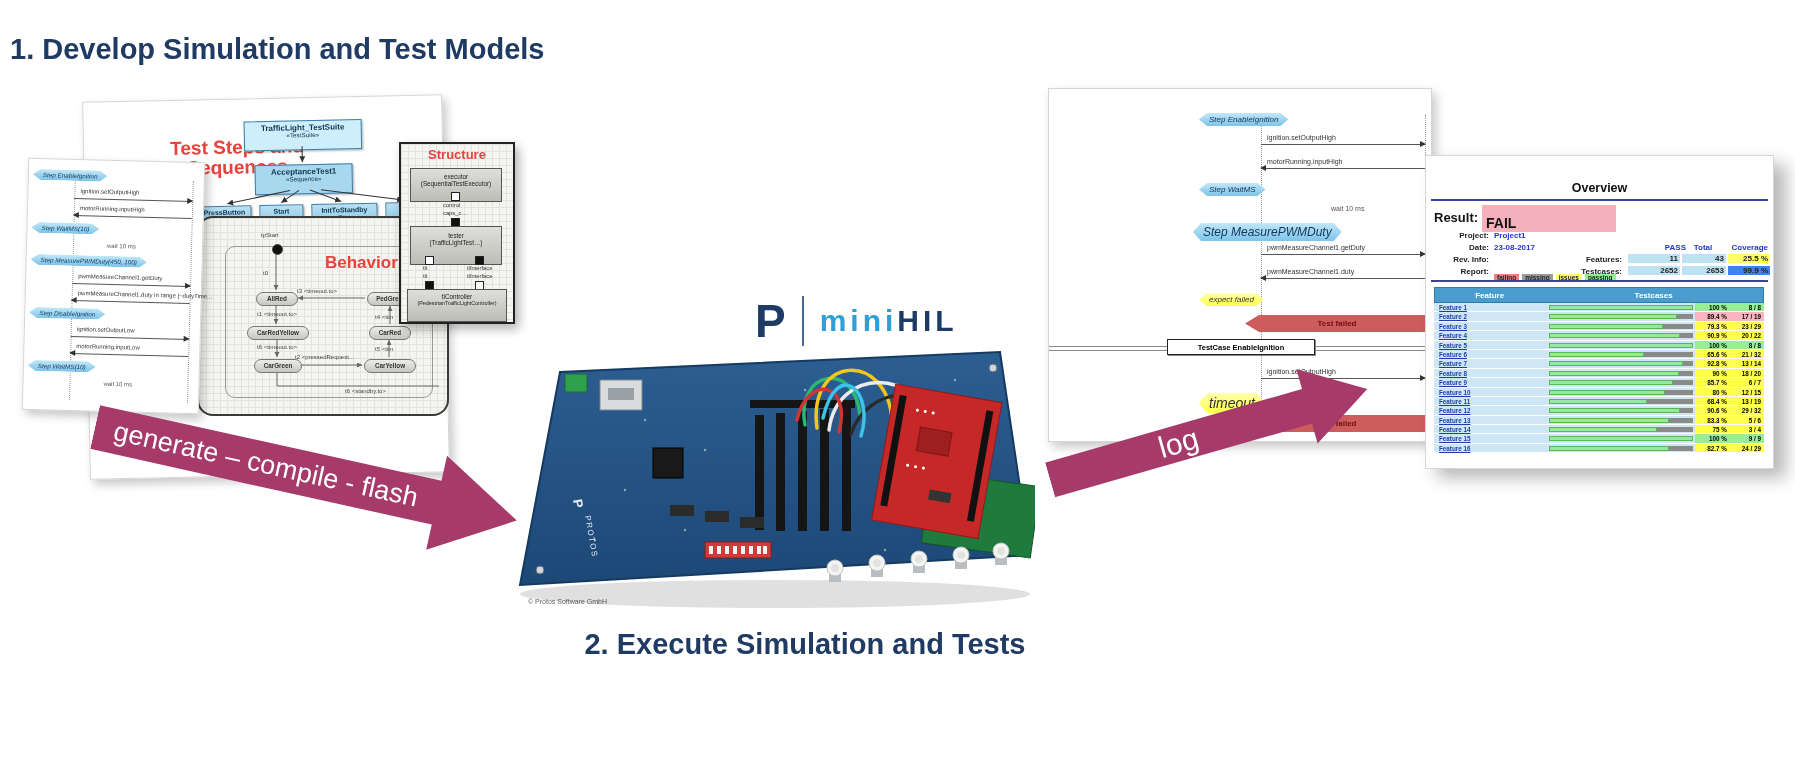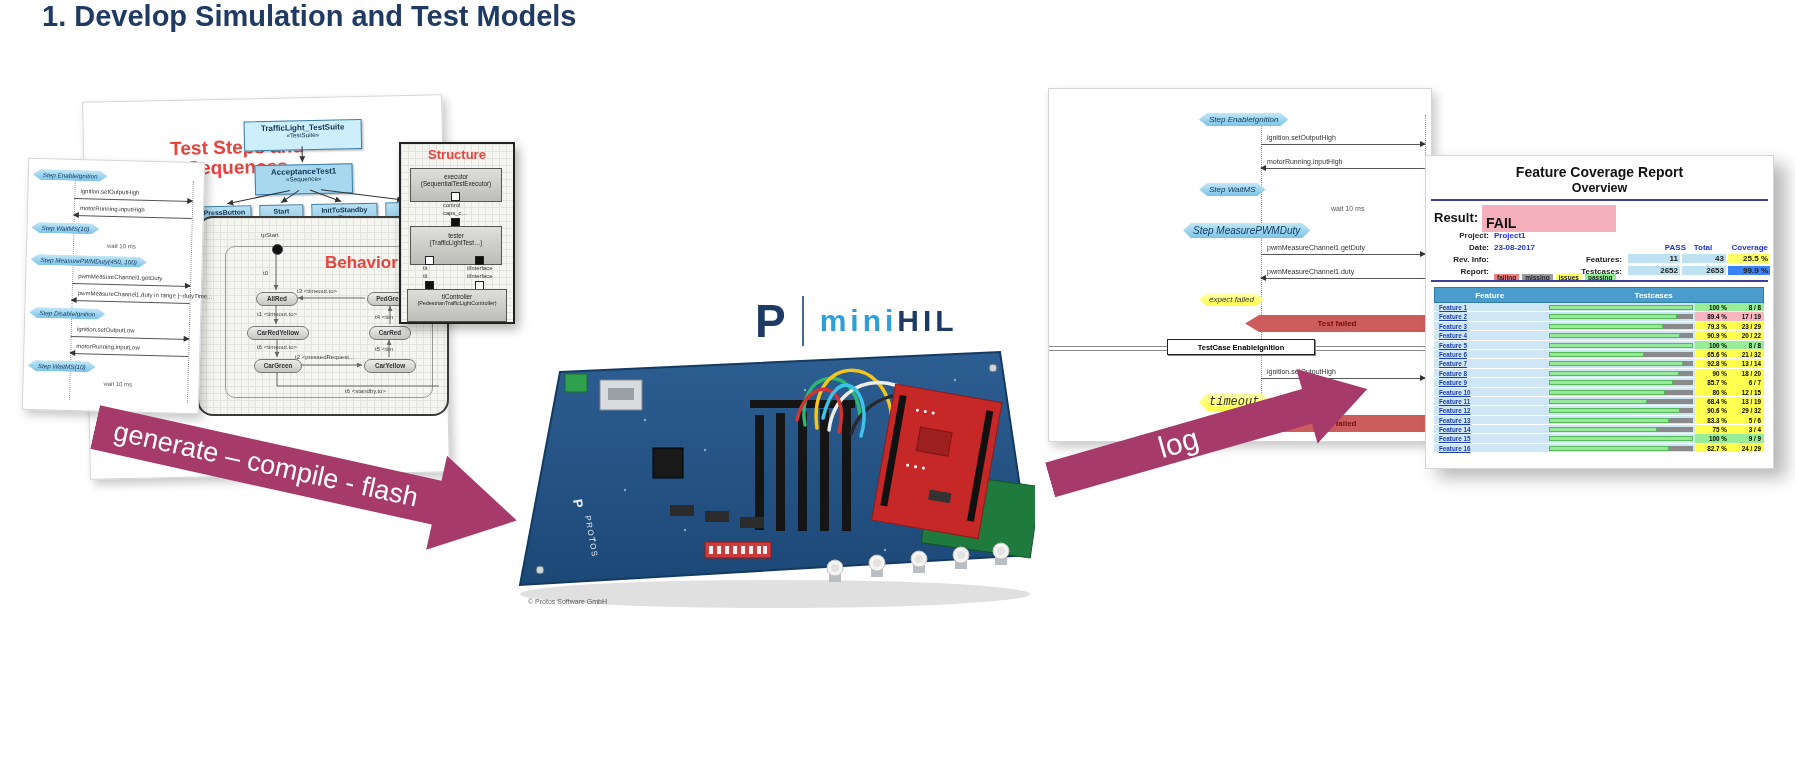--- a/index.html
+++ b/index.html
@@ -90,21 +90,22 @@
   #logo .ldiv{width:2px;height:50px;background:#4a6a96;margin:0 16px;}
   #logo .lmini{font-size:30px;font-weight:700;color:#2f9fd8;letter-spacing:4px;}
   #logo .lhil{font-size:30px;font-weight:700;color:#1e3b66;letter-spacing:4px;}
   .copyright{position:absolute;font-size:7px;color:#666;}
 </style>
 </head>
 <body>
 
 <div id="stage">
 
-  <div class="heading" style="left:10px;top:0;margin-left:32px;">1. Develop Simulation and Test Models</div>
+  <div class="heading" style="left:10px;top:33px;">1. Develop Simulation and Test Models</div>
+  <div class="heading" style="left:570px;top:628px;width:470px;text-align:center;">2. Execute Simulation and Tests</div>
 
   <div class="sheet" id="sheetB" style="left:86px;top:98px;width:358px;height:376px;transform:rotate(-1.2deg);z-index:1;">
     <div class="red-title" style="position:absolute;left:48px;top:38px;width:210px;font-size:19px;">Test Steps and Sequences</div>
     <div class="tbox t-suite" style="left:160px;top:22px;width:116px;height:26px;padding-top:2px;">
       <div class="tname">TrafficLight_TestSuite</div>
       <div class="tstereo">«TestSuite»</div>
     </div>
     <div class="tbox t-seq" style="left:170px;top:66px;width:96px;height:26px;padding-top:2px;">
       <div class="tname">AcceptanceTest1</div>
       <div class="tstereo">«Sequence»</div>
@@ -376,21 +377,21 @@
         </div>
       </div>
       <div class="msg" style="top: 70px; left: 212px; width: 164px;">
         <div class="mlbl" style="font-size: 7px;">motorRunning.inputHigh</div>
         <div class="mline">
           <div class="ah-l"></div>
         </div>
       </div>
       <div class="pill" style="left: 150px; top: 94px; font-size: 8px;">Step WaitMS</div>
       <div class="wait-lbl" style="top: 116px; left: 282px; font-size: 7px;">wait 10 ms</div>
-      <div class="pill" style="left: 134px; top: 134px; font-size: 10px;">Step MeasurePWMDuty</div>
+      <div class="pill" style="left: 144px; top: 134px; font-size: 12px;">Step MeasurePWMDuty</div>
       <div class="msg" style="top: 156px; left: 212px; width: 164px;">
         <div class="mlbl" style="font-size: 7px;">pwmMeasureChannel1.getDuty</div>
         <div class="mline">
           <div class="ah-r"></div>
         </div>
       </div>
       <div class="msg" style="top: 180px; left: 212px; width: 164px;">
         <div class="mlbl" style="font-size: 7px;">pwmMeasureChannel1.duty</div>
         <div class="mline">
           <div class="ah-l"></div>
@@ -399,26 +400,25 @@
       <div class="pill flagpill" style="left: 150px; top: 204px; font-size: 8px;">expect failed</div>
       <div class="banner" style="top: 226px; left: 196px; width: 184px;">Test failed</div>
       <div class="tc-divider" style="top: 257px;"></div>
       <div class="tc-box" style="top: 250px;">TestCase EnableIgnition</div>
       <div class="msg" style="top: 280px; left: 212px; width: 164px;">
         <div class="mlbl" style="font-size: 7px;">ignition.setOutputHigh</div>
         <div class="mline">
           <div class="ah-r"></div>
         </div>
       </div>
-      <div class="pill flagpill" style="left: 150px; top: 304px; font-size: 12px; font-family: Liberation Mono, monospace;">timeout</div>
+      <div class="pill flagpill" style="left: 150px; top: 304px; font-size: 14px;">timeout</div>
       <div class="banner" style="top: 326px; left: 196px; width: 184px;">Test failed</div>
     </div>
 
   <div class="sheet" id="report" style="left:1425px;top:155px;width:347px;height:312px;z-index:2;box-shadow:12px 9px 16px rgba(0,0,0,.28);">
-    <div class="rtitle" style="position:absolute;left:0;top:8px;width:100%;font-size:14px;">Feature Coverage Report</div>
     <div class="rtitle" style="position:absolute;left:0;top:25px;width:100%;font-size:12.5px;">Overview</div>
     <div class="navy-rule" style="top:43px;"></div>
     <div style="position:absolute;left:8px;top:49px;font-size:13px;font-weight:bold;color:#111;">
       <span>Result:</span><span class="fail-chip">FAIL</span>
     </div>
     <div class="meta-lbl" style="left:8px;top:75px;">Project:</div>
     <div class="meta-val" style="left:68px;top:75px;">Project1</div>
     <div class="meta-lbl" style="left:8px;top:87px;">Date:</div>
     <div class="meta-val" style="left:68px;top:87px;">23-08-2017</div>
     <div class="meta-lbl" style="left:3px;top:99px;width:60px;">Rev. Info:</div>

